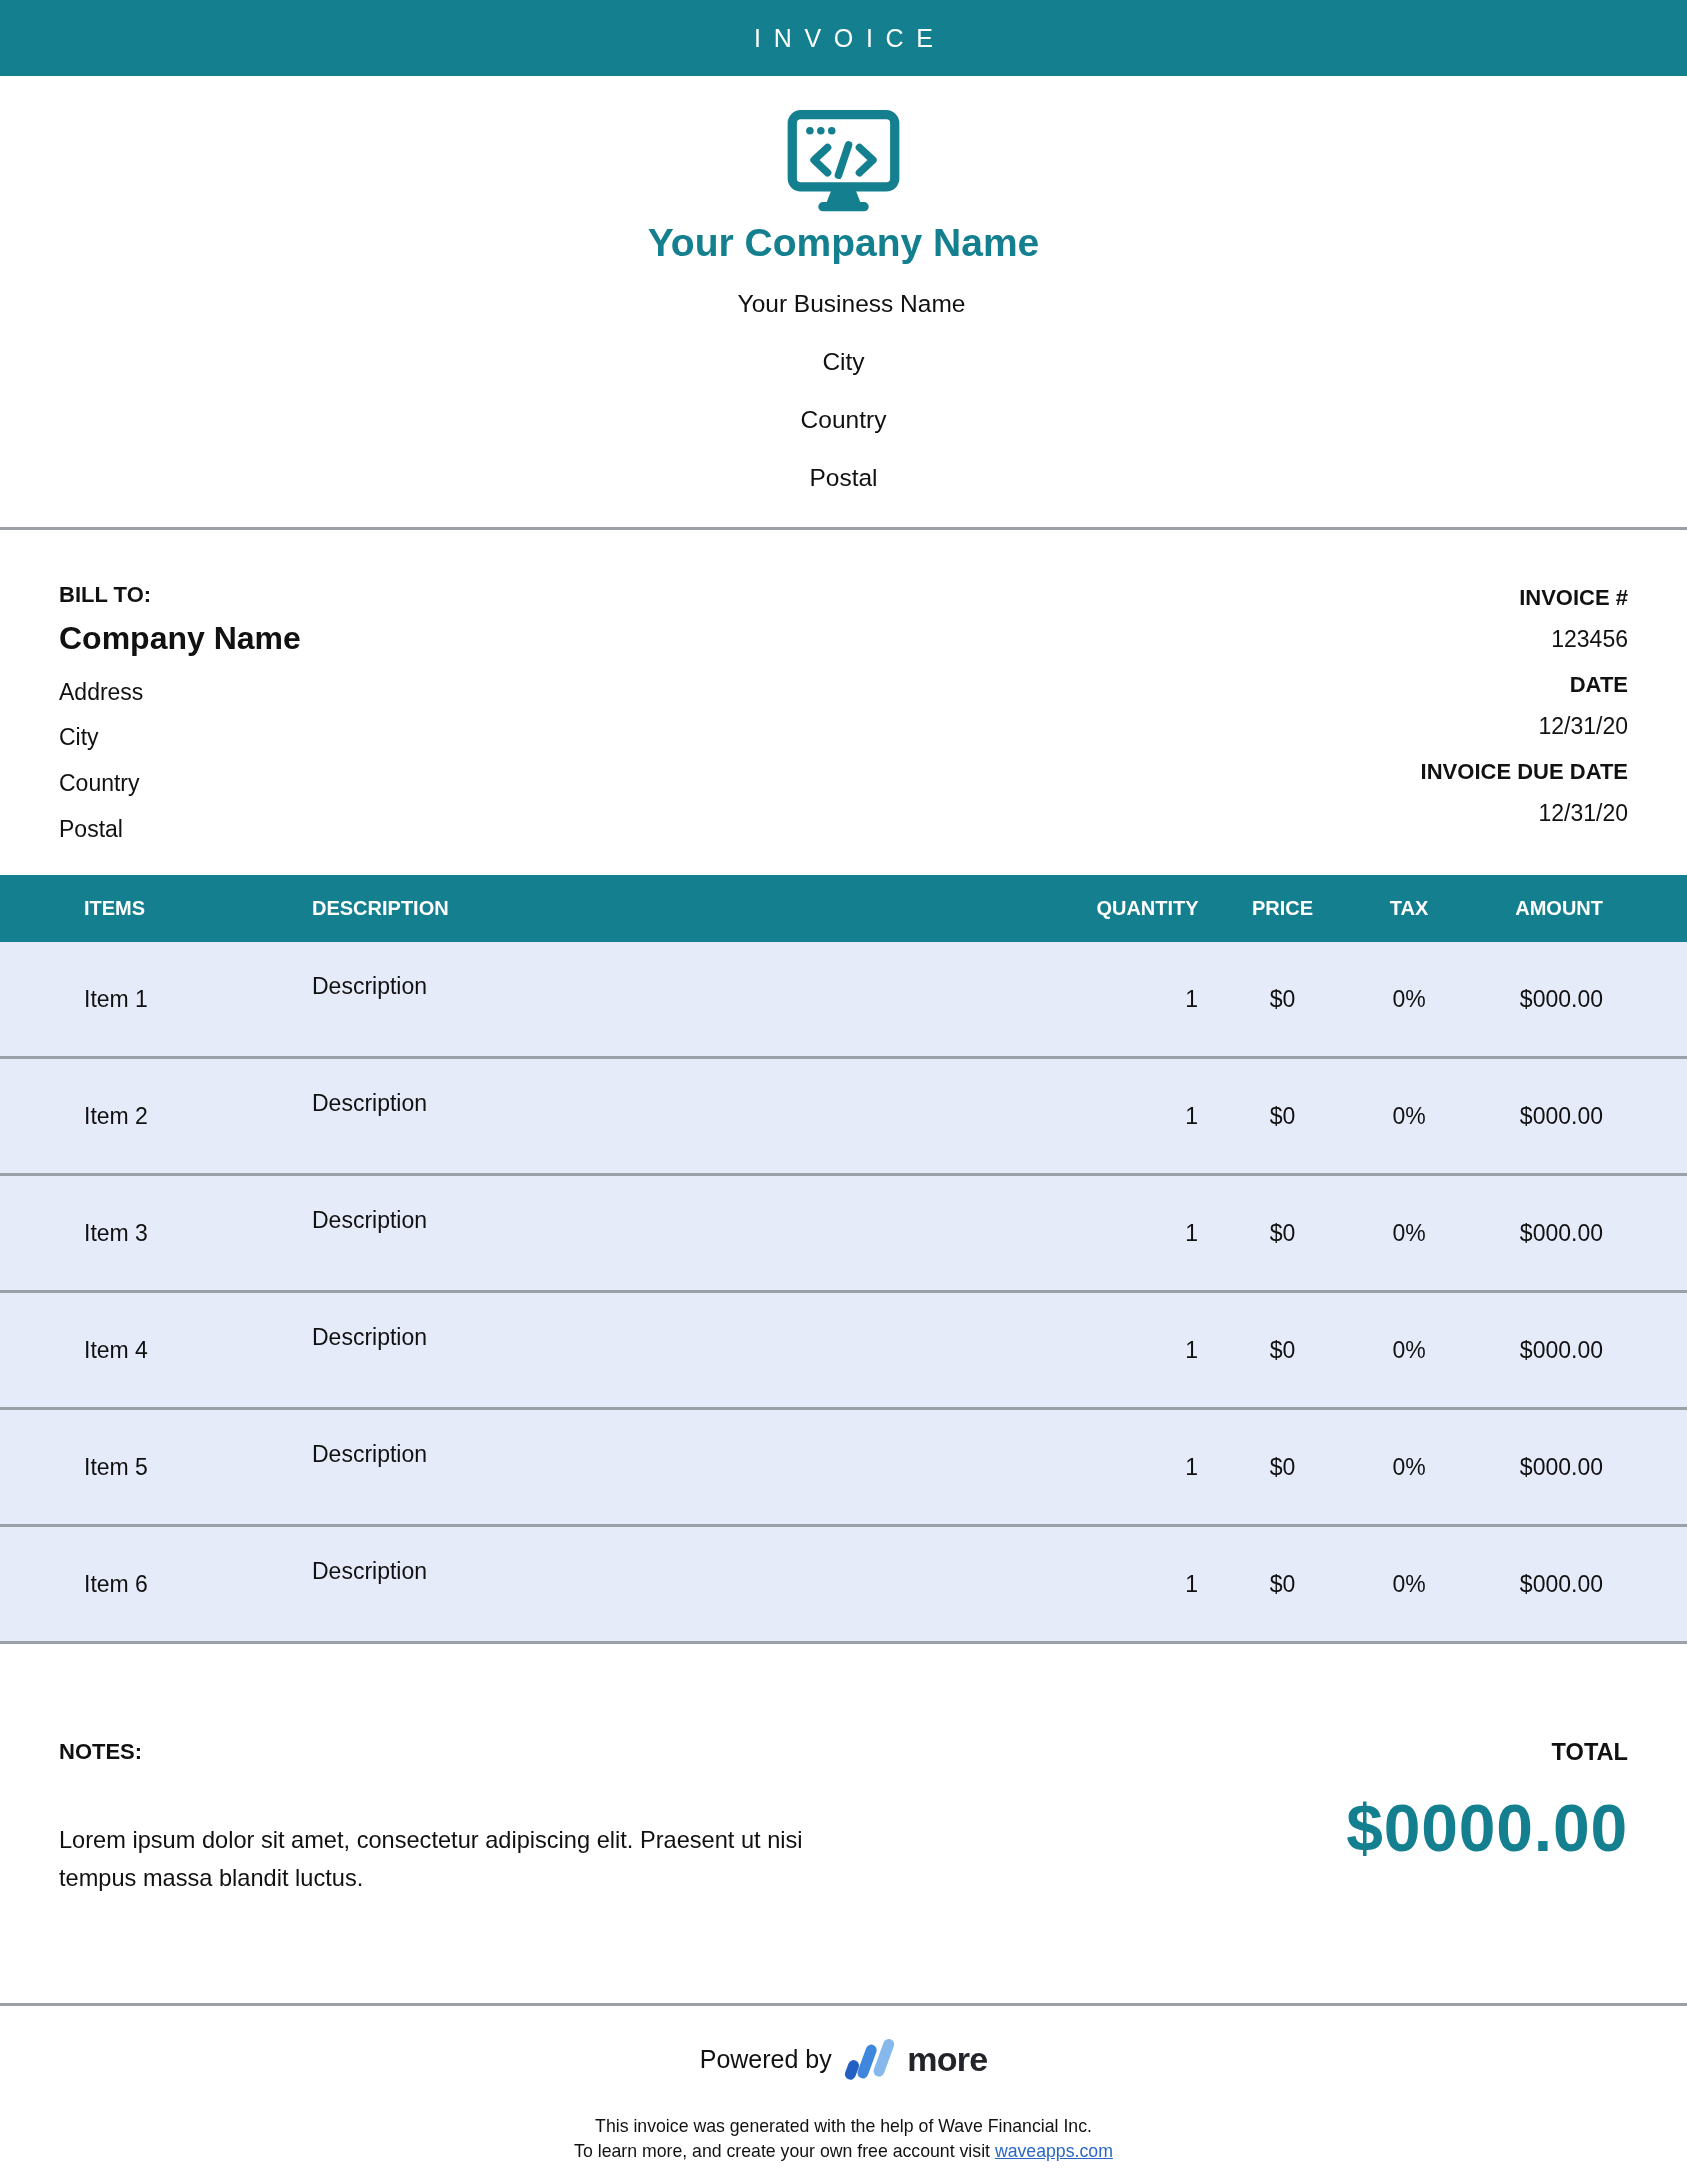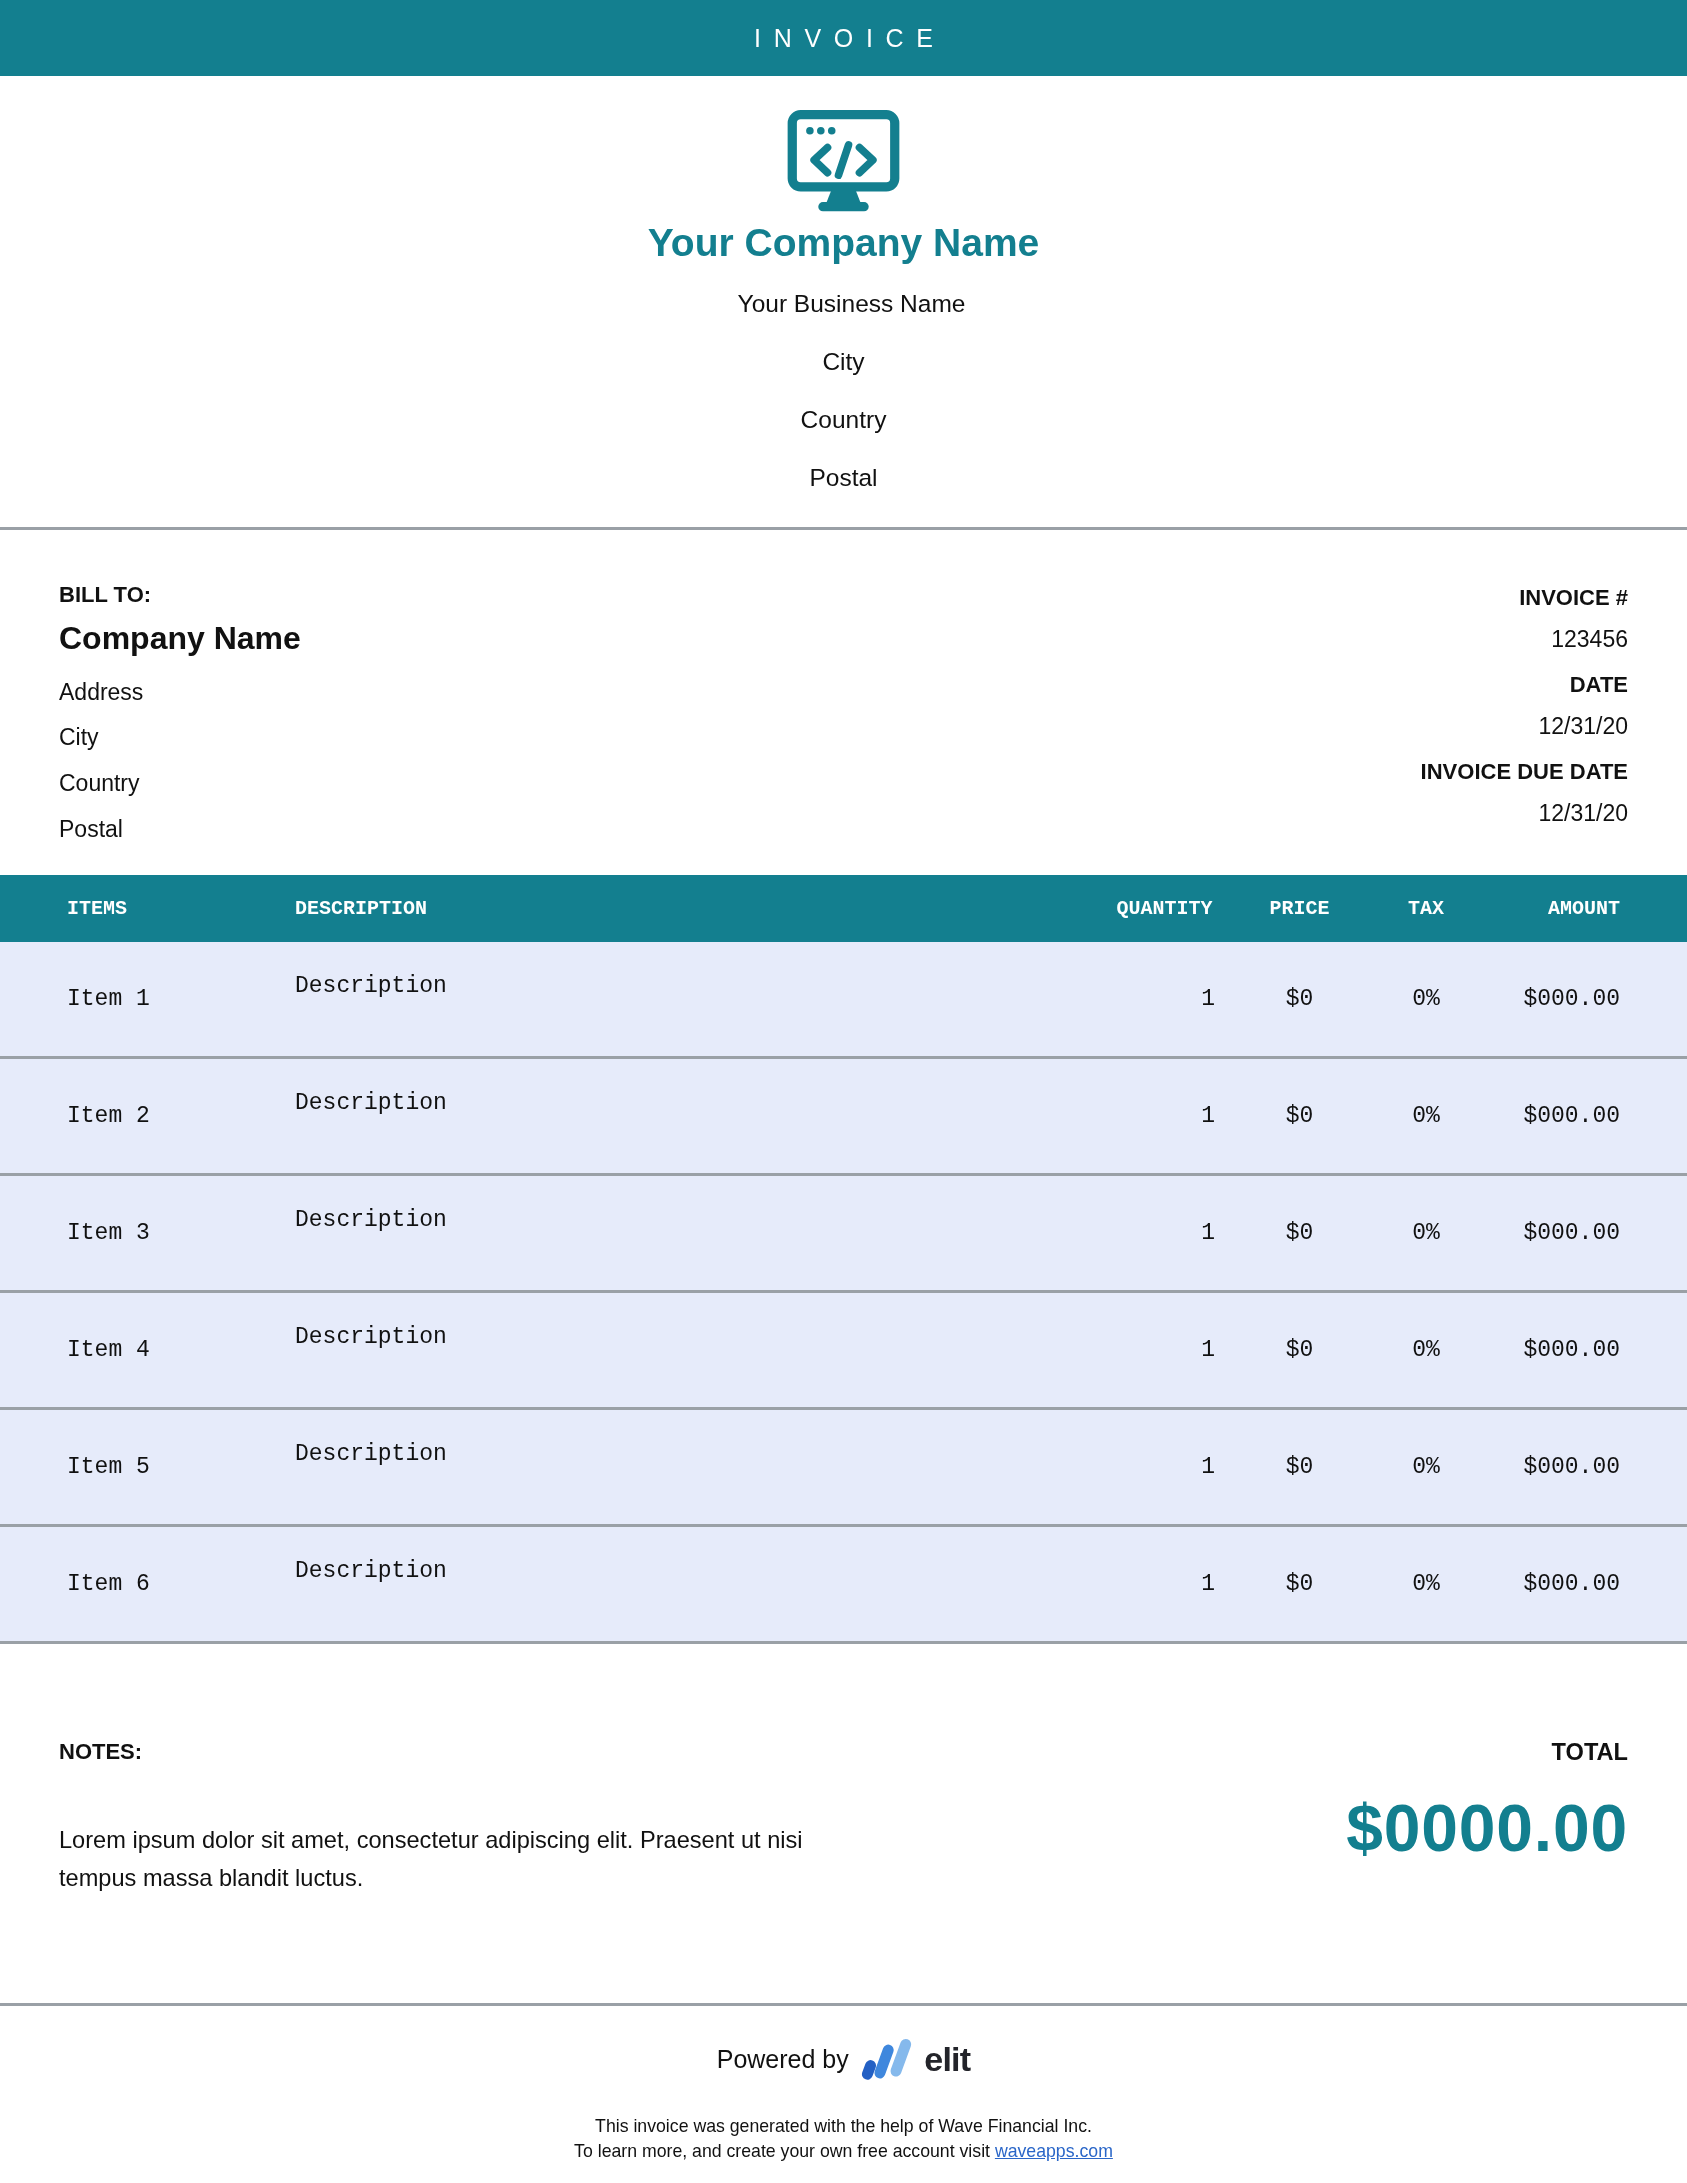--- a/index.html
+++ b/index.html
@@ -45,21 +45,21 @@
   .billto-line.first { margin-top:22px; }
   .meta-col { text-align:right; }
   .meta-label { font-size:22px; font-weight:bold; color:#111; margin-top:18.6px; }
   .meta-label:first-child { margin-top:3.4px; }
   .meta-value { font-size:23px; color:#111; margin-top:15px; }
 
   
   .grid-row {
     display:grid;
     grid-template-columns:228px 1fr 135px 135px 118px 135px;
-    padding:0 67px; align-items:center;font-family:Liberation Mono, monospace;
+    padding:0 84px; align-items:center;
   }
   .thead {
     height:67px; background:var(--teal,#137f8f);
     color:#fff; font-size:20px; font-weight:bold;
   }
   .trow {
     height:117px; background:var(--row-bg,#e6ebfa);
     border-bottom:3.4px solid var(--divider,#9aa0a6);
     font-size:23px; color:#111;
   }
@@ -225,21 +225,21 @@
   </div>
 
   <div class="footer-section">
     <div class="powered-row">
       <span class="powered-text">Powered by</span>
       <svg width="52" height="46" viewBox="0 0 62 54">
         <rect x="3" y="28" width="13" height="24" rx="6.5" fill="#2360c4" transform="rotate(20 9.5 40)"></rect>
         <rect x="21" y="9" width="13" height="42" rx="6.5" fill="#3f87dd" transform="rotate(20 27.5 30)"></rect>
         <rect x="41" y="2" width="13" height="47" rx="6.5" fill="#85b9ec" transform="rotate(20 47.5 25.5)"></rect>
       </svg>
-      <span class="wave-word">elit</span>
+      <span class="wave-word">more</span>
     </div>
     <div class="fine-print">
       <div>This invoice was generated with the help of Wave Financial Inc.</div>
       <div><span>To learn more, and create your own free account visit </span><a href="#">waveapps.com</a></div>
     </div>
   </div>
 
 </div>
 
 

